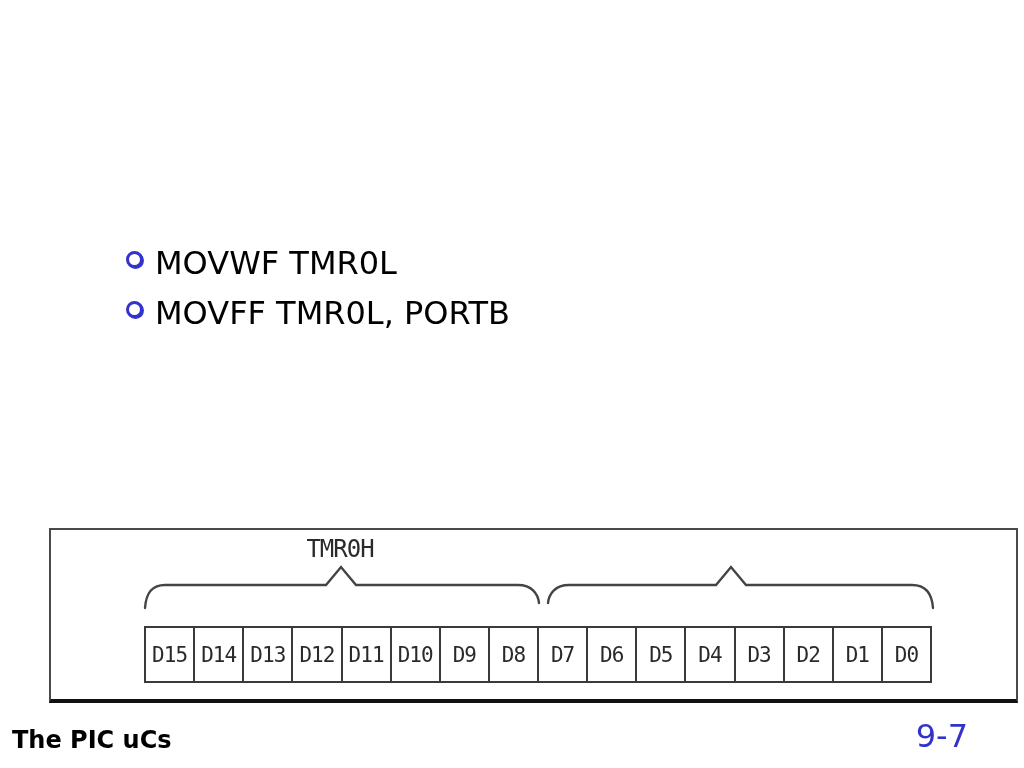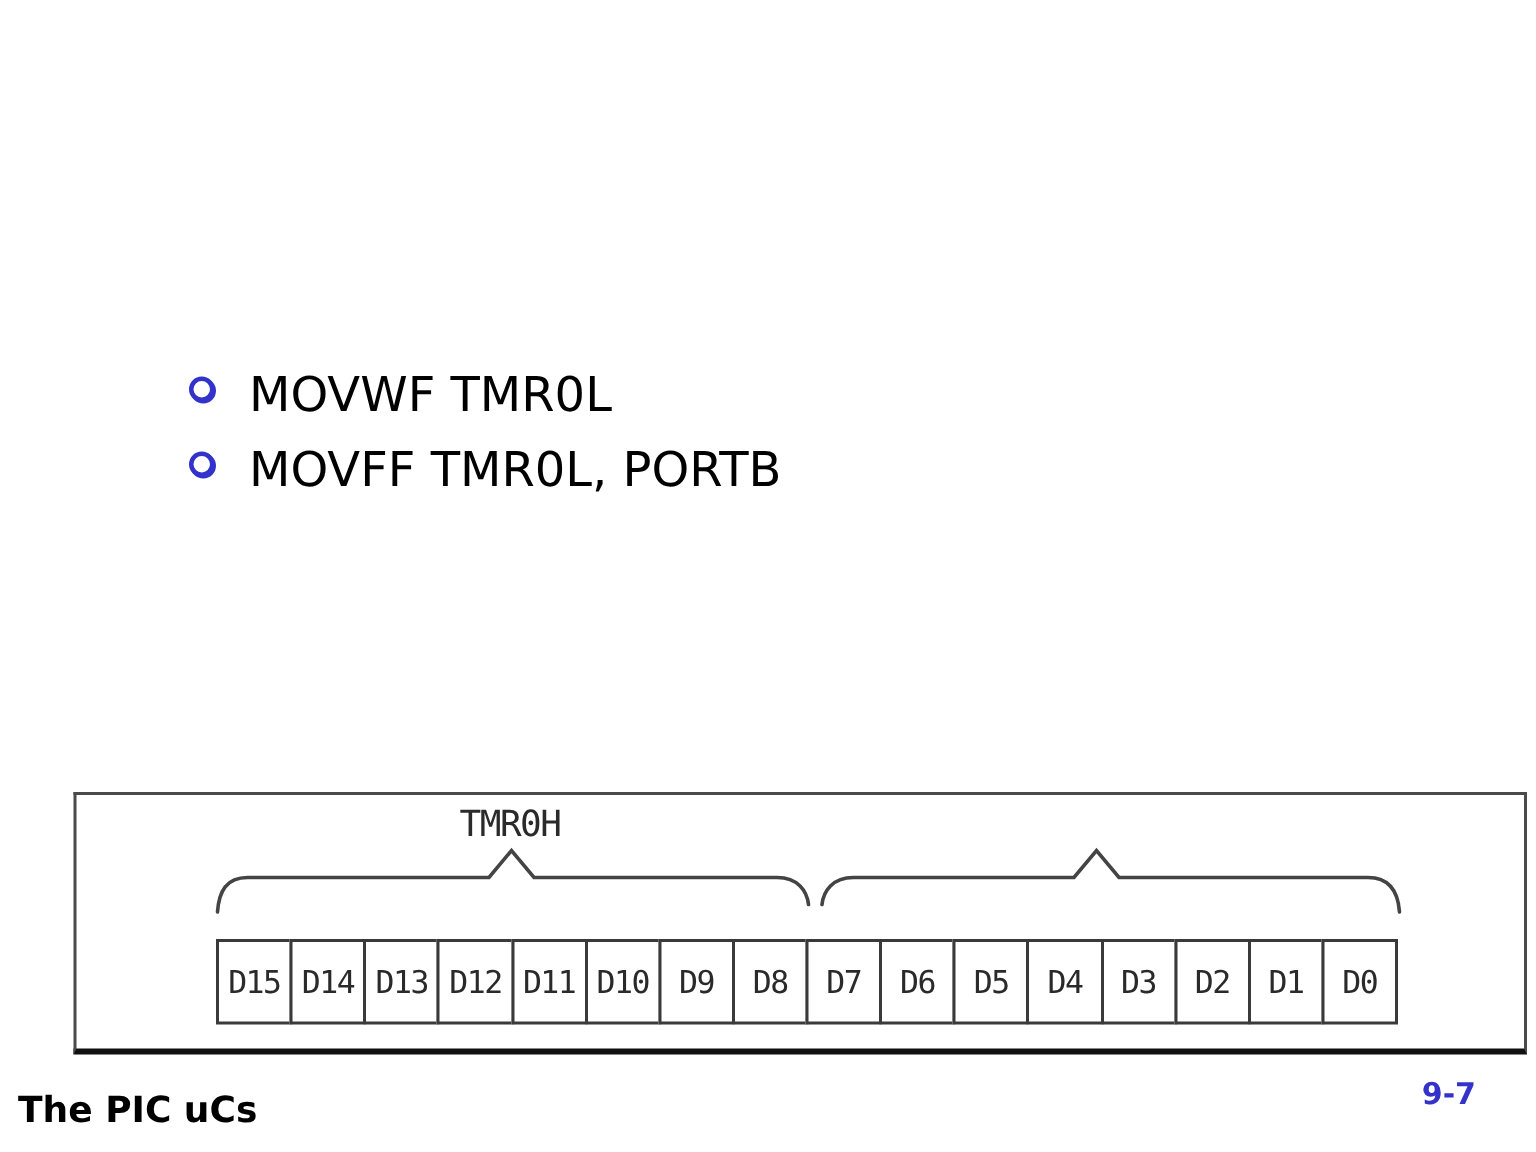--- a/index.html
+++ b/index.html
@@ -9,21 +9,21 @@
   }
   
   .title{position:absolute;left:66px;top:22px;margin:0;font-weight:bold;color:#3333cc;}
   .title .line{
     display:block;font-size:47px;line-height:70px;white-space:nowrap;
     text-decoration:underline;text-decoration-thickness:4px;text-underline-offset:7px;
   }
   
   .bullet-row{position:absolute;display:flex;align-items:flex-start;white-space:nowrap;color:#000;}
   .bullet-row.l1{left:80px;top:184px;font-size:37px;line-height:46px;}
-  .bullet-row.l2{font-size:32px;line-height:40px;gap:11px;}
+  .bullet-row.l2{font-size:32px;line-height:40px;}
   .row-sub1{left:126px;top:243px;}
   .row-sub2{left:126px;top:293px;}
   .sq-bullet{
     flex:0 0 auto;width:13px;height:15px;margin:9px 12px 0 0;background:#fff;
     border:solid #3333cc;border-width:3px 7px 7px 3px;border-radius:2px;
   }
   .ci-bullet{
     flex:0 0 auto;width:11px;height:11px;margin:8px 12px 0 0;background:#fff;
     border:3px solid #3333cc;border-radius:50%;box-shadow:1px 1px 0 #3333cc;
   }
@@ -38,21 +38,21 @@
   .reg-label.l{left:609px;}
   .braces{position:absolute;left:0;top:0;}
   .bits-row{position:absolute;left:93px;top:96px;width:788px;height:57px;display:flex;}
   .bit-cell{
     flex:1 1 0;box-sizing:border-box;border:2px solid #3a3a3a;margin-left:-2px;background:#fff;
     display:flex;align-items:center;justify-content:center;font-size:21px;letter-spacing:-1px;
   }
   .bit-cell:first-child{margin-left:0;}
   
   .footer-left{position:absolute;left:12px;top:726px;font-size:24px;font-weight:bold;color:#000;white-space:nowrap;}
-  .footer-page{position:absolute;right:40px;top:717px;font-size:20px;font-weight:bold;color:#3333cc;white-space:nowrap;}
+  .footer-page{position:absolute;right:56px;top:717px;font-size:32px;font-weight:normal;color:#3333cc;white-space:nowrap;}
 </style>
 </head>
 <body>
 
 <div class="slide">
 
 
 
   <div class="bullet-row l2 row-sub1">
     <span class="ci-bullet"></span>

